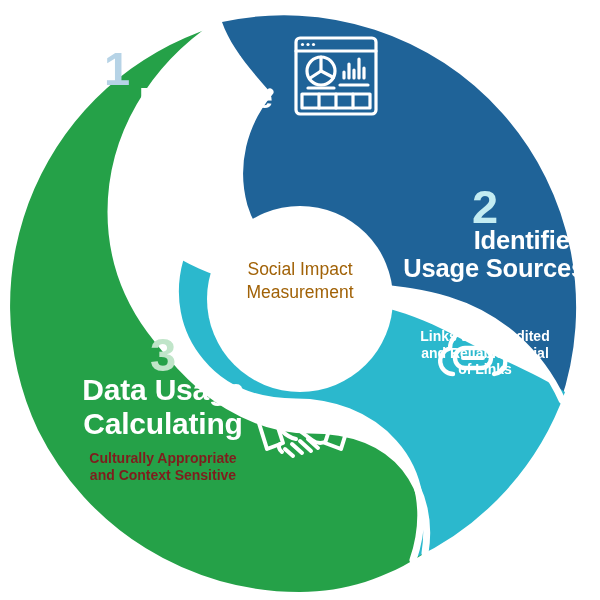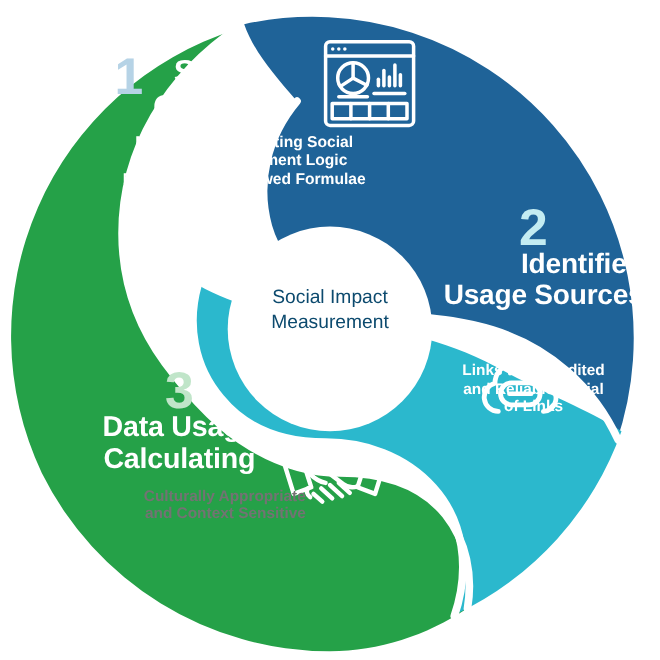--- a/index.html
+++ b/index.html
@@ -113,42 +113,41 @@
   #seg3-text {
     left: 48px;
     top: 334px;
     width: 230px;
   }
   #seg3-num {
     font-size: 47px;
     color: #c0e5c9;
   }
   #seg3-title {
-    font-size: 26px;
+    font-size: 30px;
     color: #ffffff;
     margin-top: -3px;
     line-height: 1.12;
   }
   #seg3-sub {
     font-size: 14px;
-    color: #737373;
+    color: #7f1d1d;
     margin-top: 10px;
-    text-align: right;
   }
 
   
   #center-text {
     position: absolute;
     left: 212px;
     top: 258px;
     width: 176px;
     text-align: center;
     font-size: 17.5px;
     font-weight: 400;
-    color: #0c4a6e;
+    color: #a16207;
     line-height: 1.32;
   }
 
   
   .icon-wrap { position: absolute; }
   #icon-dashboard { left: 288px; top: 28px; }
   #icon-cloud     { left: 432px; top: 320px; }
   #icon-handshake { left: 252px; top: 404px; }
 </style>
 </head>
@@ -263,27 +262,22 @@
     </div>
   </div>
 
   <div class="layer">
 
     <div class="seg-text" id="seg1-text">
       <div id="seg1-head">
         <span class="big-num" id="seg1-num">1</span>
         <span class="seg-title" id="seg1-title">
           <span>SROI</span><br>
-          <span>Context</span>
+          <span>Formulae</span>
         </span>
-      </div>
-      <div class="seg-sub" id="seg1-sub">
-        <span>Models for Calculating Social</span><br>
-        <span>Return on Investment Logic</span><br>
-        <span>Models, Peer-reviewed Formulae</span>
       </div>
     </div>
 
     <div class="seg-text" id="seg2-text">
       <div class="big-num" id="seg2-num">2</div>
       <div class="seg-title" id="seg2-title">
         <span>Identified</span><br>
         <span>Usage Sources</span>
       </div>
       <div class="seg-sub" id="seg2-sub">

